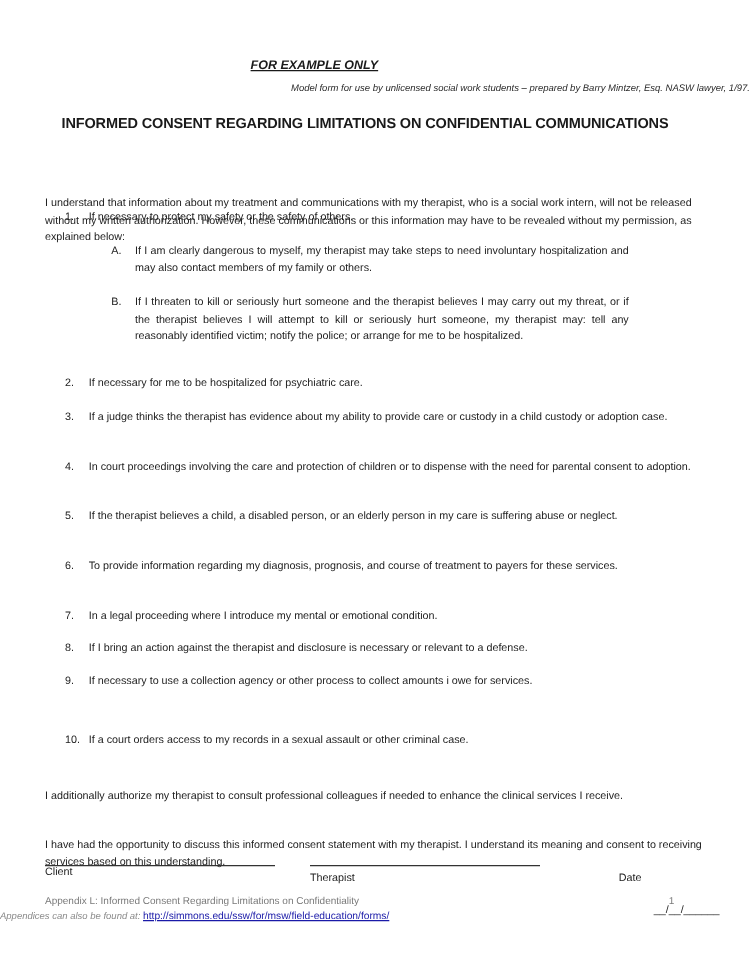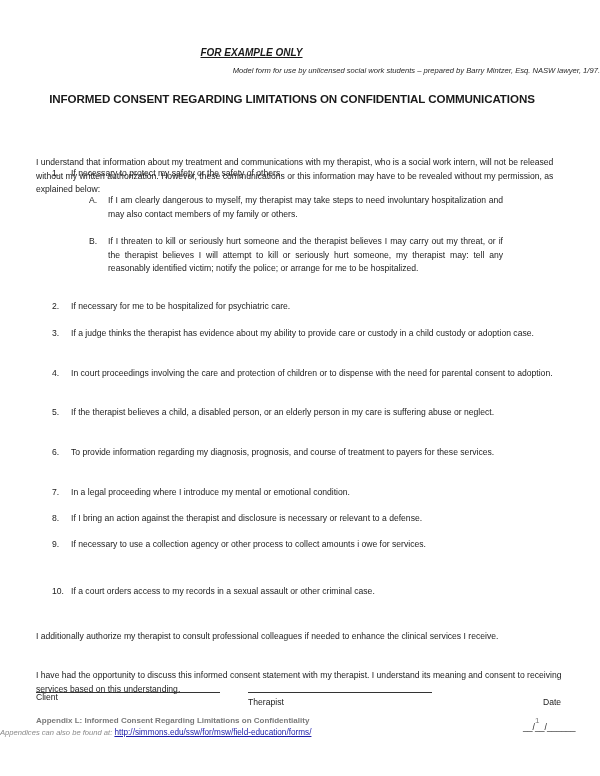--- a/index.html
+++ b/index.html
@@ -31,21 +31,21 @@
     .item .num { width: 19px; flex: 0 0 19px; }
     .item .txt { flex: 1; }
     .sub {
       left: 89px; width: 414px; font-size: 8.6px; line-height: 13.6px; color: #222;
       display: flex; text-align: justify;
     }
     .sub .num { width: 19px; flex: 0 0 19px; }
     .sub .txt { flex: 1; }
     .sigline { border-bottom: 1px solid #333; height: 0; }
     .siglabel { font-size: 8.6px; color: #222; }
-    .footer-left { font-size: 8px; font-weight: bold; color: #7a7a7a; text-align: center; }
+    .footer-left { font-size: 8px; font-weight: normal; color: #7a7a7a; text-align: center; }
     .footer-page { font-size: 8px; color: #7a7a7a; }
     .footer-note { font-size: 7.6px; font-style: italic; color: #8a8a8a; left:0; width:600px; text-align:left; }
     .footer-note a { color: #1a1aa8; text-decoration: underline; font-style: normal; font-size: 8.2px; }
   </style>
 </head>
 <body>
 
 <div>
 
   <div class="abs example-title">FOR EXAMPLE ONLY</div>
@@ -117,21 +117,21 @@
   <div class="abs para" style="top:590px;">I additionally authorize my therapist to consult professional colleagues if needed to enhance the clinical services I receive.</div>
   <div class="abs para" style="top:629px;">I have had the opportunity to discuss this informed consent statement with my therapist. I understand its meaning and consent to receiving services based on this understanding.</div>
 
   <div class="abs sigline" style="top:692px; left:36px; width:184px;"></div>
   <div class="abs siglabel" style="top:692px; left:36px;">Client</div>
 
   <div class="abs sigline" style="top:692px; left:248px; width:184px;"></div>
   <div class="abs siglabel" style="top:697px; left:248px;">Therapist</div>
 
   <div class="abs siglabel" style="top:722px; left:495px;margin-left:28px;">__/__/______</div>
-  <div class="abs siglabel" style="top:697px; left:495px;margin-left:48px;">Date</div>
+  <div class="abs siglabel" style="top:697px; left:495px;">Date</div>
 
   <div class="abs footer-left" style="top:716px; left:36px;">Appendix L: Informed Consent Regarding Limitations on Confidentiality</div>
   <div class="abs footer-page" style="top:716px; left:535px;">1</div>
   <div class="abs footer-note" style="top:728px;">
     <span>Appendices can also be found at: </span><a>http://simmons.edu/ssw/for/msw/field-education/forms/</a>
   </div>
 
 </div>
 
 </body></html>

